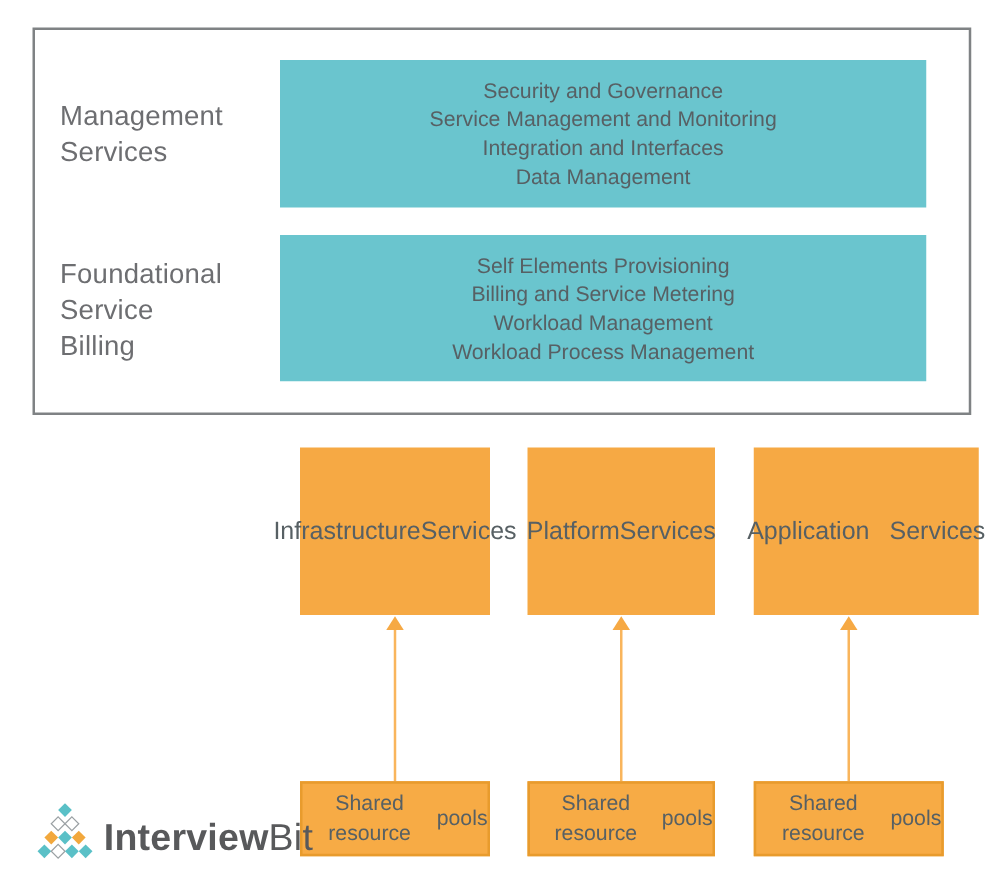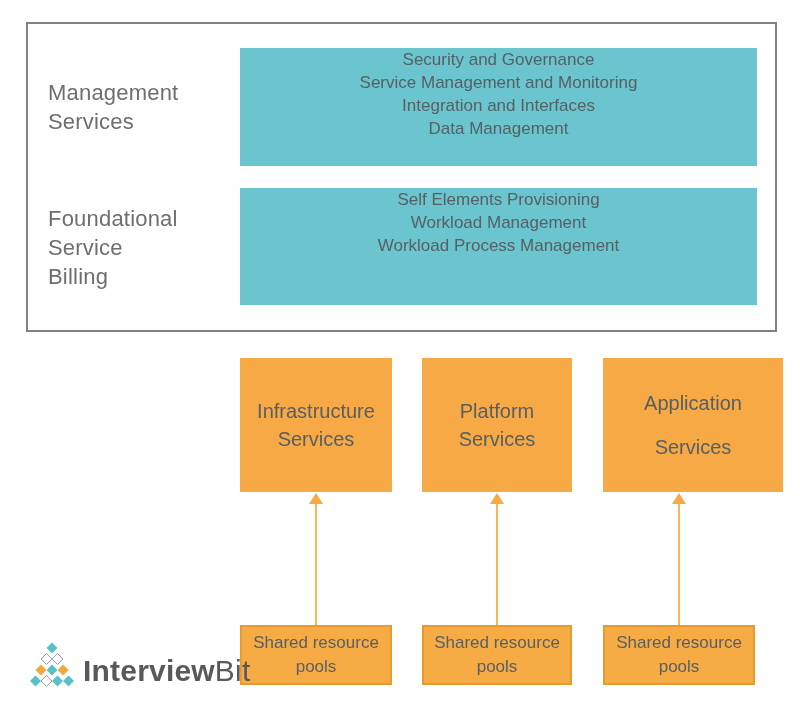--- a/index.html
+++ b/index.html
@@ -13,52 +13,52 @@
     border:2px solid var(--frame_border);background:#fff;
   }
   .side-label{
     position:absolute;left:20px;color:var(--label_text);
     font-size:22px;line-height:29px;letter-spacing:.2px;
   }
   .side-label span{display:block;}
   .label-management{top:54px;}
   .label-foundational{top:180px;}
   .teal-box{
-    position:absolute;left:212px;width:517px;background:var(--teal_box);
-    display:flex;flex-direction:column;justify-content:flex-start;align-items:center;
+    position:absolute;left:196px;width:517px;background:var(--teal_box);
+    display:flex;flex-direction:column;justify-content:center;align-items:center;
     text-align:center;color:var(--box_text);font-size:17px;line-height:23px;
   }
   .teal-box-a{top:24px;height:118px;}
   .teal-box-b{top:164px;height:117px;}
   .teal-box span{display:block;}
   
   .service-box{
     position:absolute;top:358px;height:134px;background:var(--orange_box);
-    display:flex;flex-direction:column;justify-content:center;align-items:center;
+    display:flex;flex-direction:row;justify-content:center;align-items:center;
     text-align:center;color:var(--box_text);font-size:20px;line-height:28px;
   }
   .service-1{left:240px;width:152px;}
   .service-2{left:422px;width:150px;}
   .service-3{left:603px;width:180px;gap:16px;}
   
   .arrow{
     position:absolute;top:493px;height:132px;width:16px;
     display:flex;flex-direction:column;align-items:center;
   }
   .arrow-1{left:308px;} .arrow-2{left:489px;} .arrow-3{left:671px;}
   .arrow-head{
     width:0;height:0;border-left:7px solid transparent;border-right:7px solid transparent;
     border-bottom:11px solid var(--arrow_head);
   }
   .arrow-line{width:2px;flex:1;background:var(--arrow_line);}
   
   .pool-box{
     position:absolute;top:625px;height:60px;background:var(--pool_fill);
     border:2px solid var(--pool_border);box-sizing:border-box;
-    display:flex;flex-direction:column;justify-content:center;align-items:center;
+    display:flex;justify-content:center;align-items:center;
     text-align:center;color:var(--box_text);font-size:17px;line-height:24px;
   }
   .pool-1{left:240px;width:152px;}
   .pool-2{left:422px;width:150px;}
   .pool-3{left:603px;width:152px;}
   
   .logo{
     position:absolute;left:29px;top:636px;height:52px;
     display:flex;align-items:flex-end;gap:8px;
   }
@@ -87,20 +87,21 @@
 
     <div class="teal-box teal-box-a">
       <span>Security and Governance</span>
       <span>Service Management and Monitoring</span>
       <span>Integration and Interfaces</span>
       <span>Data Management</span>
     </div>
 
     <div class="teal-box teal-box-b">
       <span>Self Elements Provisioning</span>
+      <span>Billing and Service Metering</span>
       <span>Workload Management</span>
       <span>Workload Process Management</span>
     </div>
   </div>
 
   <div class="service-box service-1">
     <span>Infrastructure</span>
     <span>Services</span>
   </div>
   <div class="service-box service-2">

